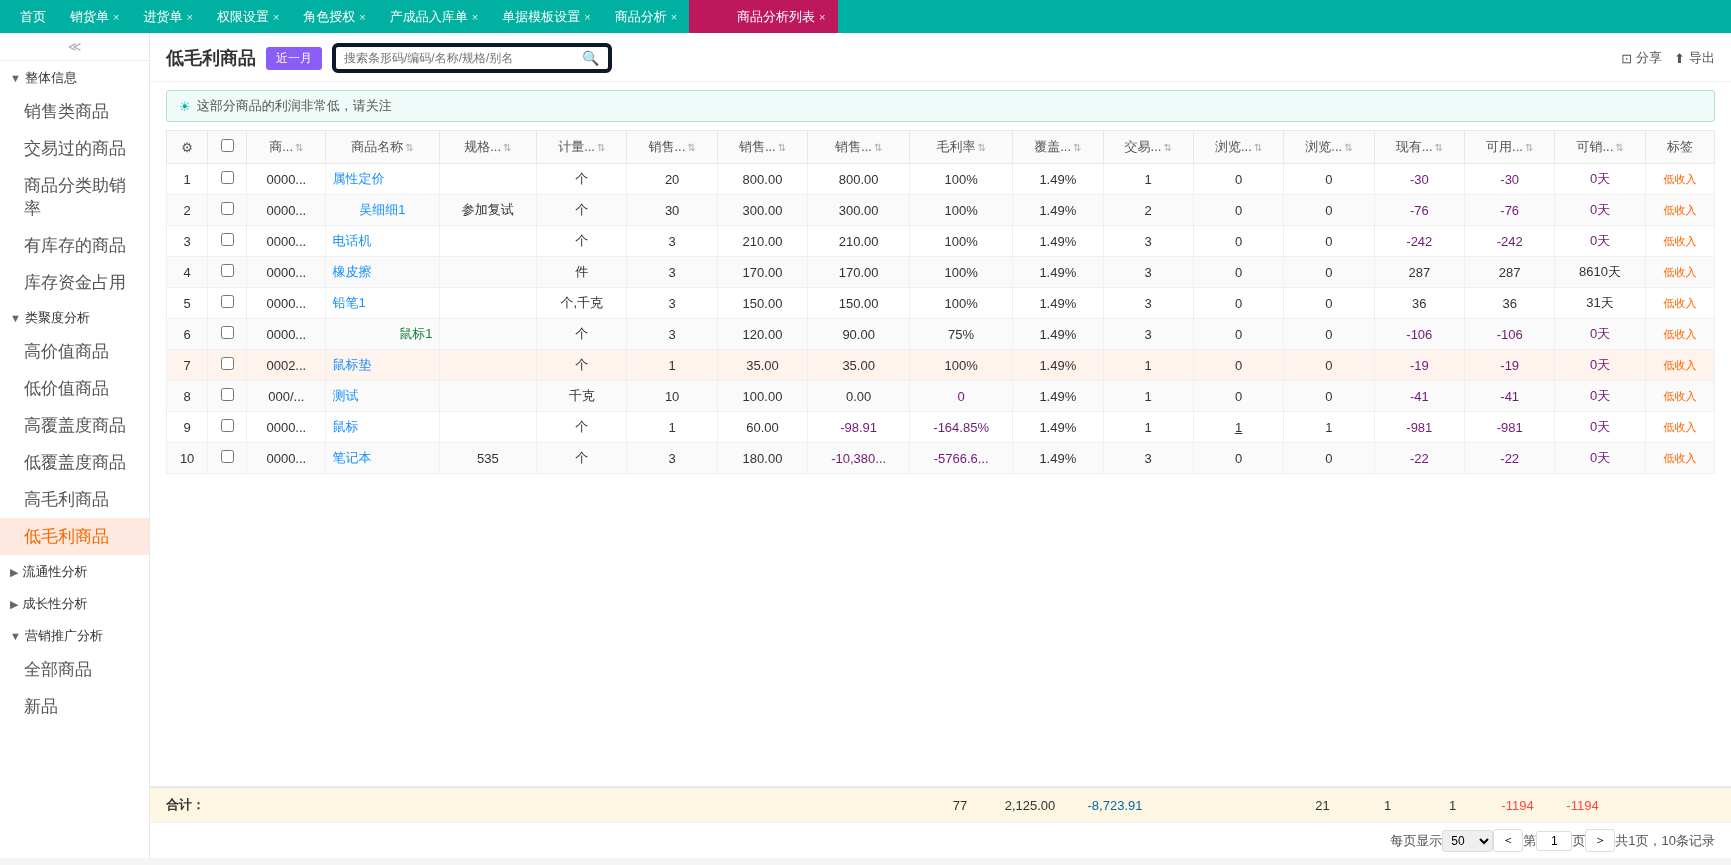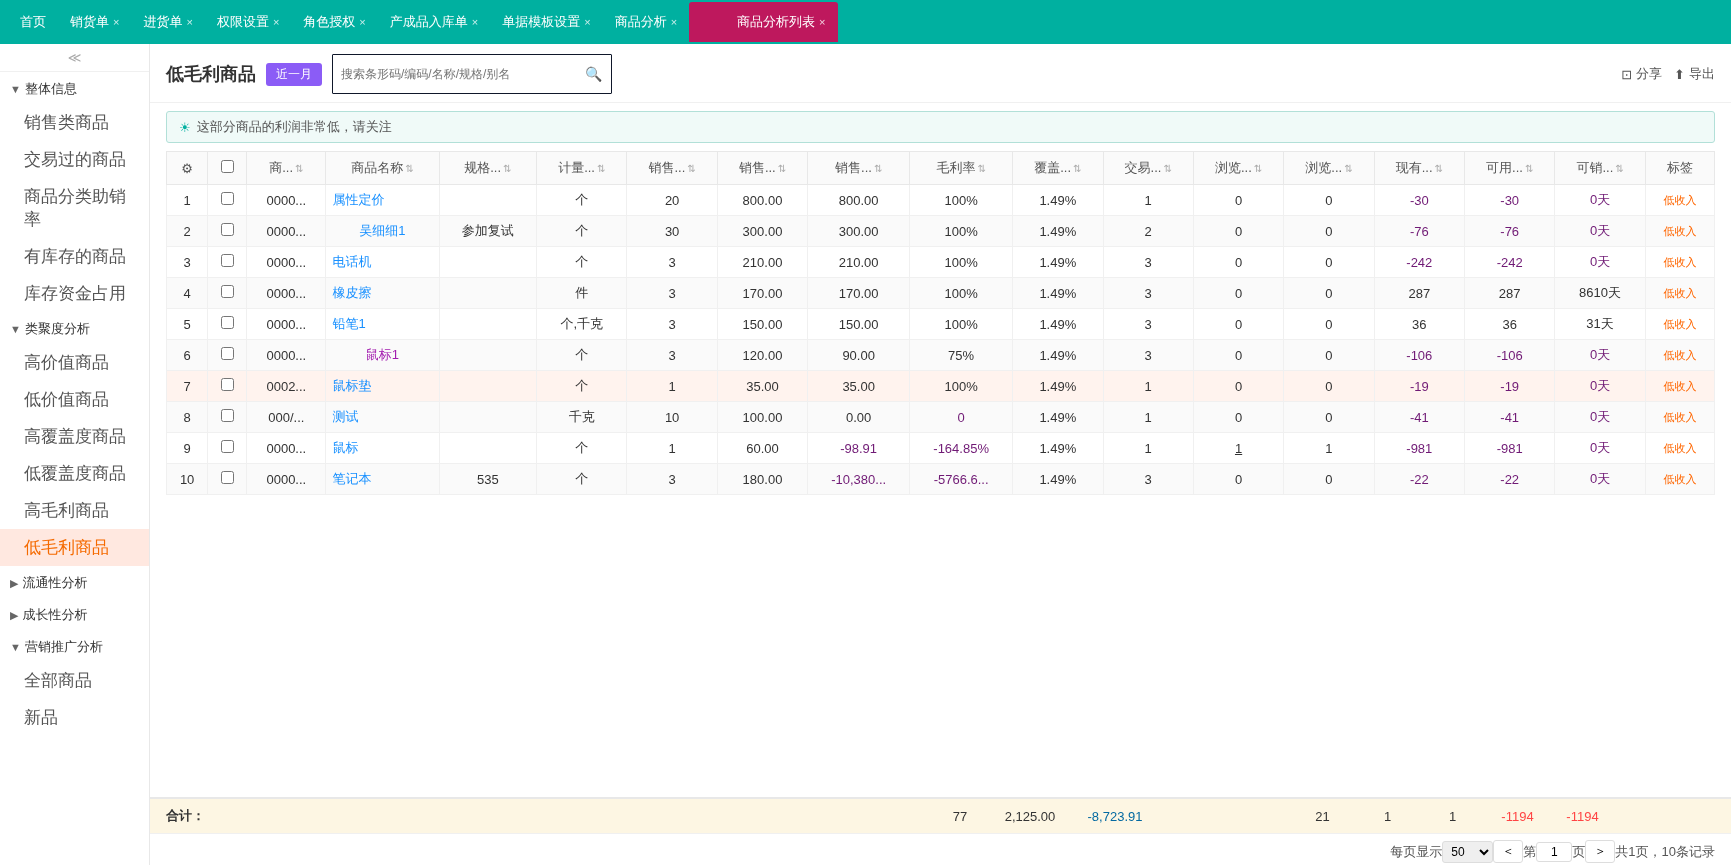--- a/index.html
+++ b/index.html
@@ -3,21 +3,21 @@
   <meta charset="utf-8">
   <style>
     * { box-sizing: border-box; margin: 0; padding: 0; font-family: 'Microsoft YaHei', Arial, sans-serif; font-size: 13px; }
     body { background: #f5f5f5; overflow-x: hidden; }
 
     
     .top-nav {
       background: #00b0a0;
       display: flex;
       align-items: center;
-      height: 44px;
+      height: 33px;
       padding: 0 8px;
       color: #fff;
     }
     .top-nav .nav-item {
       padding: 0 12px;
       height: 40px;
       display: flex;
       align-items: center;
       cursor: pointer;
       color: #fff;
@@ -100,23 +100,23 @@
       color: #fff;
       border: none;
       border-radius: 3px;
       padding: 3px 10px;
       cursor: pointer;
       font-size: 12px;
     }
     .search-box {
       display: flex;
       align-items: center;
-      border: 1px solid #0f172a;
-      border-radius: 1px;
-      padding: 11px 8px;
+      border: 4px solid #0f172a;
+      border-radius: 6px;
+      padding: 3px 8px;
       flex: 1;
       max-width: 280px;
     }
     .search-box input {
       border: none;
       outline: none;
       flex: 1;
       font-size: 12px;
       color: #999;
     }
@@ -492,21 +492,21 @@
       <td>0</td>
       <td class="">36</td>
       <td class="">36</td>
       <td class="">31天</td>
       <td class="tag-low-income">低收入</td>
     </tr>
             <tr>
       <td>6</td>
       <td><input type="checkbox" style=""></td>
       <td>0000...</td>
-      <td style="text-align:center;color:#a21caf;cursor:pointer">鼠标1</td>
+      <td style="text-align:right;color:#15803d;cursor:pointer">鼠标1</td>
       <td></td>
       <td>个</td>
       <td>3</td>
       <td>120.00</td>
       <td class="">90.00</td>
       <td class="">75%</td>
       <td>1.49%</td>
       <td>3</td>
       <td class="">0</td>
       <td>0</td>

